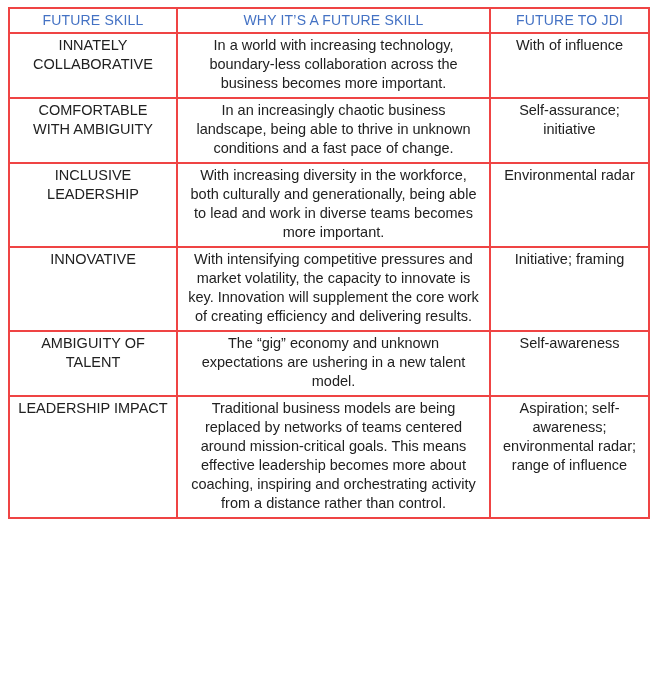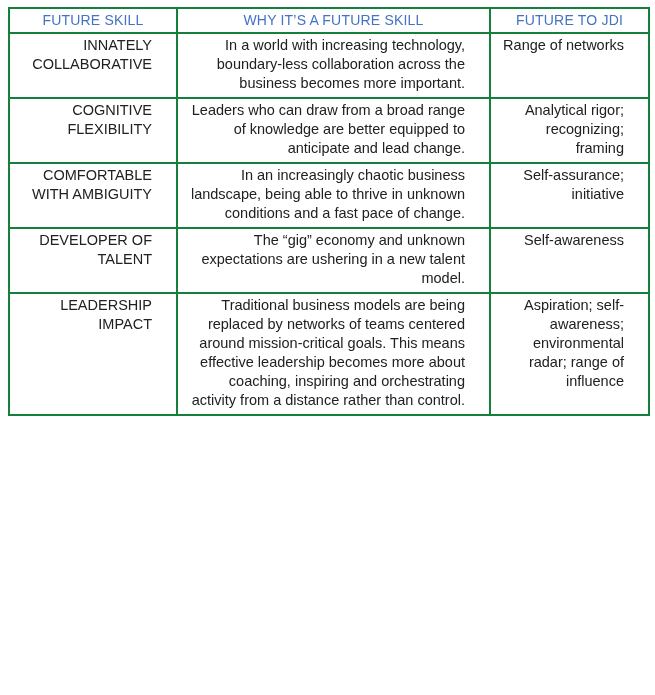--- a/index.html
+++ b/index.html
@@ -19,39 +19,39 @@
     border-collapse: collapse;
     table-layout: fixed;
     width: 640px;
     background: #ffffff;
   }
   table.skills-table col.c1 { width: 168px; }
   table.skills-table col.c2 { width: 313px; }
   table.skills-table col.c3 { width: 159px; }
   table.skills-table th,
   table.skills-table td {
-    border: 2px solid #15803d;
+    border: 2px solid #ef4444;
     vertical-align: top;
     box-sizing: border-box;
   }
   table.skills-table th {
     color: #4472C4;
     font-size: 14px;
     font-weight: 400;
     text-align: center;
     padding: 3px 4px;
     height: 25px;
     letter-spacing: 0.2px;
   }
   table.skills-table td {
     color: #212121;
     font-size: 14.5px;
     line-height: 19px;
-    padding: 2px 24px 4px 8px;
-    text-align: right;
+    padding: 2px 8px 4px 8px;
+    text-align: center;
   }
   td.skill-cell {
     text-transform: none; 
   }
 </style>
 </head>
 <body>
 
 <div class="page">
   <table class="skills-table">
@@ -64,34 +64,39 @@
       <tr>
         <th>FUTURE SKILL</th>
         <th>WHY IT’S A FUTURE SKILL</th>
         <th>FUTURE TO JDI</th>
       </tr>
     </thead>
     <tbody>
       <tr>
         <td class="skill-cell">INNATELY COLLABORATIVE</td>
         <td class="why-cell">In a world with increasing technology, boundary-less collaboration across the business becomes more important.</td>
-        <td class="jdi-cell">Range of networks</td>
-      </tr>
-      <tr>
-        <td class="skill-cell">COGNITIVE FLEXIBILITY</td>
-        <td class="why-cell">Leaders who can draw from a broad range of knowledge are better equipped to anticipate and lead change.</td>
-        <td class="jdi-cell">Analytical rigor; recognizing; framing</td>
+        <td class="jdi-cell">With of influence</td>
       </tr>
       <tr>
         <td class="skill-cell">COMFORTABLE WITH AMBIGUITY</td>
         <td class="why-cell">In an increasingly chaotic business landscape, being able to thrive in unknown conditions and a fast pace of change.</td>
         <td class="jdi-cell">Self-assurance; initiative</td>
       </tr>
       <tr>
-        <td class="skill-cell">DEVELOPER OF TALENT</td>
+        <td class="skill-cell">INCLUSIVE LEADERSHIP</td>
+        <td class="why-cell">With increasing diversity in the workforce, both culturally and generationally, being able to lead and work in diverse teams becomes more important.</td>
+        <td class="jdi-cell">Environmental radar</td>
+      </tr>
+      <tr>
+        <td class="skill-cell">INNOVATIVE</td>
+        <td class="why-cell">With intensifying competitive pressures and market volatility, the capacity to innovate is key. Innovation will supplement the core work of creating efficiency and delivering results.</td>
+        <td class="jdi-cell">Initiative; framing</td>
+      </tr>
+      <tr>
+        <td class="skill-cell">AMBIGUITY OF TALENT</td>
         <td class="why-cell">The “gig” economy and unknown expectations are ushering in a new talent model.</td>
         <td class="jdi-cell">Self-awareness</td>
       </tr>
       <tr>
         <td class="skill-cell">LEADERSHIP IMPACT</td>
         <td class="why-cell">Traditional business models are being replaced by networks of teams centered around mission-critical goals. This means effective leadership becomes more about coaching, inspiring and orchestrating activity from a distance rather than control.</td>
         <td class="jdi-cell">Aspiration; self-awareness; environmental radar; range of influence</td>
       </tr>
     </tbody>
   </table>

